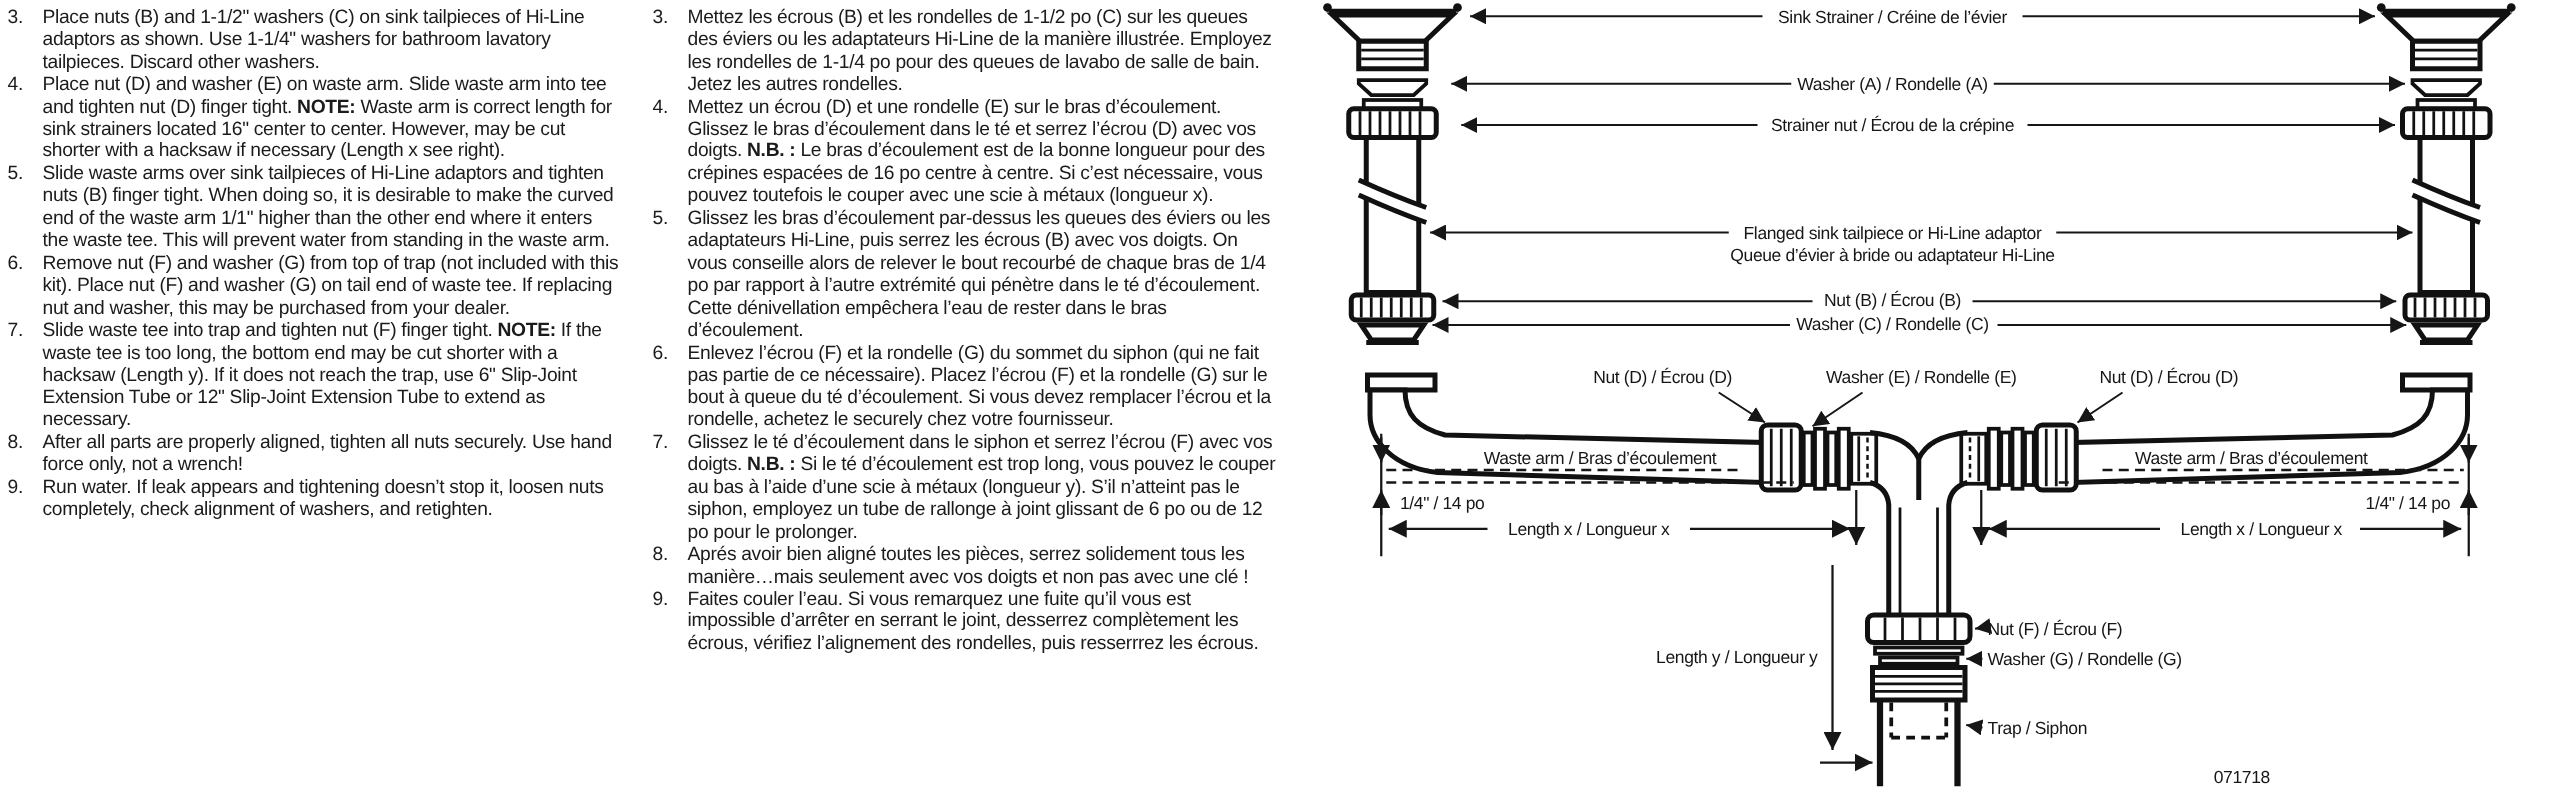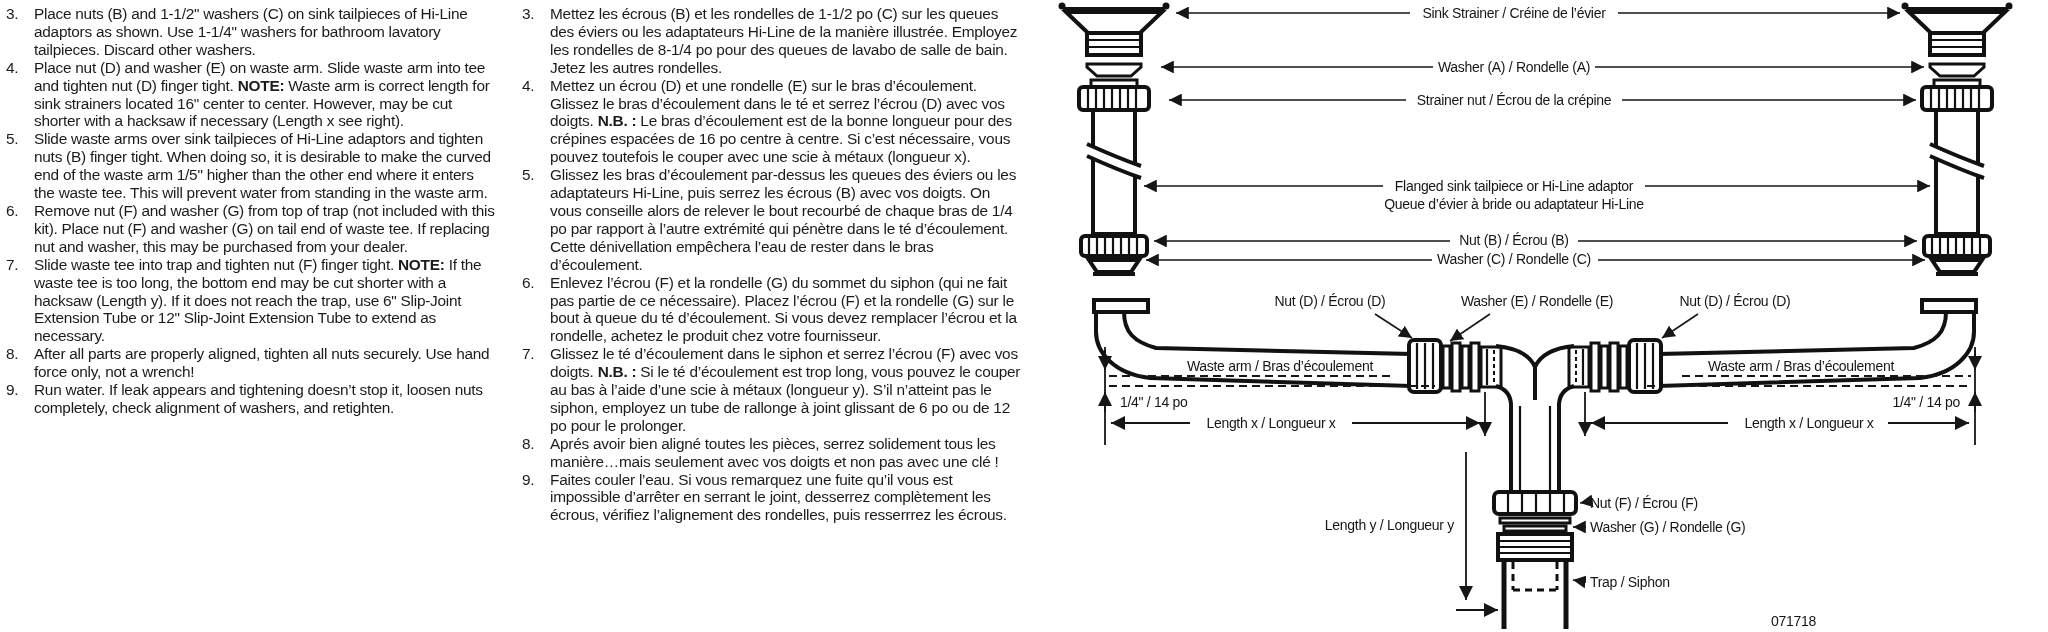--- a/index.html
+++ b/index.html
@@ -30,21 +30,21 @@
       <div class="li">
         <span class="num">3.</span>
         <span class="txt">Place nuts (B) and 1-1/2" washers (C) on sink tailpieces of Hi-Line adaptors as shown. Use 1-1/4" washers for bathroom lavatory tailpieces. Discard other washers.</span>
       </div>
       <div class="li">
         <span class="num">4.</span>
         <span class="txt">Place nut (D) and washer (E) on waste arm. Slide waste arm into tee and tighten nut (D) finger tight. <b>NOTE:</b> Waste arm is correct length for sink strainers located 16" center to center. However, may be cut shorter with a hacksaw if necessary (Length x see right).</span>
       </div>
       <div class="li">
         <span class="num">5.</span>
-        <span class="txt">Slide waste arms over sink tailpieces of Hi-Line adaptors and tighten nuts (B) finger tight. When doing so, it is desirable to make the curved end of the waste arm 1/5" higher than the other end where it enters the waste tee. This will prevent water from standing in the waste arm.</span>
+        <span class="txt">Slide waste arms over sink tailpieces of Hi-Line adaptors and tighten nuts (B) finger tight. When doing so, it is desirable to make the curved end of the waste arm 1/1" higher than the other end where it enters the waste tee. This will prevent water from standing in the waste arm.</span>
       </div>
       <div class="li">
         <span class="num">6.</span>
         <span class="txt">Remove nut (F) and washer (G) from top of trap (not included with this kit). Place nut (F) and washer (G) on tail end of waste tee. If replacing nut and washer, this may be purchased from your dealer.</span>
       </div>
       <div class="li">
         <span class="num">7.</span>
         <span class="txt">Slide waste tee into trap and tighten nut (F) finger tight. <b>NOTE:</b> If the waste tee is too long, the bottom end may be cut shorter with a hacksaw (Length y). If it does not reach the trap, use 6" Slip-Joint Extension Tube or 12" Slip-Joint Extension Tube to extend as necessary.</span>
       </div>
       <div class="li">
@@ -53,33 +53,33 @@
       </div>
       <div class="li">
         <span class="num">9.</span>
         <span class="txt">Run water. If leak appears and tightening doesn’t stop it, loosen nuts completely, check alignment of washers, and retighten.</span>
       </div>
     </div>
 
   <div class="col" style="left:522px;width:500px">
       <div class="li">
         <span class="num">3.</span>
-        <span class="txt">Mettez les écrous (B) et les rondelles de 1-1/2 po (C) sur les queues des éviers ou les adaptateurs Hi-Line de la manière illustrée. Employez les rondelles de 8-1/4 po pour des queues de lavabo de salle de bain. Jetez les autres rondelles.</span>
+        <span class="txt">Mettez les écrous (B) et les rondelles de 1-1/2 po (C) sur les queues des éviers ou les adaptateurs Hi-Line de la manière illustrée. Employez les rondelles de 1-1/4 po pour des queues de lavabo de salle de bain. Jetez les autres rondelles.</span>
       </div>
       <div class="li">
         <span class="num">4.</span>
         <span class="txt">Mettez un écrou (D) et une rondelle (E) sur le bras d’écoulement. Glissez le bras d’écoulement dans le té et serrez l’écrou (D) avec vos doigts. <b>N.B. :</b> Le bras d’écoulement est de la bonne longueur pour des crépines espacées de 16 po centre à centre. Si c’est nécessaire, vous pouvez toutefois le couper avec une scie à métaux (longueur x).</span>
       </div>
       <div class="li">
         <span class="num">5.</span>
         <span class="txt">Glissez les bras d’écoulement par-dessus les queues des éviers ou les adaptateurs Hi-Line, puis serrez les écrous (B) avec vos doigts. On vous conseille alors de relever le bout recourbé de chaque bras de 1/4 po par rapport à l’autre extrémité qui pénètre dans le té d’écoulement. Cette dénivellation empêchera l’eau de rester dans le bras d’écoulement.</span>
       </div>
       <div class="li">
         <span class="num">6.</span>
-        <span class="txt">Enlevez l’écrou (F) et la rondelle (G) du sommet du siphon (qui ne fait pas partie de ce nécessaire). Placez l’écrou (F) et la rondelle (G) sur le bout à queue du té d’écoulement. Si vous devez remplacer l’écrou et la rondelle, achetez le produit chez votre fournisseur.</span>
+        <span class="txt">Enlevez l’écrou (F) et la rondelle (G) du sommet du siphon (qui ne fait pas partie de ce nécessaire). Placez l’écrou (F) et la rondelle (G) sur le bout à queue du té d’écoulement. Si vous devez remplacer l’écrou et la rondelle, achetez le securely chez votre fournisseur.</span>
       </div>
       <div class="li">
         <span class="num">7.</span>
         <span class="txt">Glissez le té d’écoulement dans le siphon et serrez l’écrou (F) avec vos doigts. <b>N.B. :</b> Si le té d’écoulement est trop long, vous pouvez le couper au bas à l’aide d’une scie à métaux (longueur y). S’il n’atteint pas le siphon, employez un tube de rallonge à joint glissant de 6 po ou de 12 po pour le prolonger.</span>
       </div>
       <div class="li">
         <span class="num">8.</span>
         <span class="txt">Aprés avoir bien aligné toutes les pièces, serrez solidement tous les manière…mais seulement avec vos doigts et non pas avec une clé !</span>
       </div>
       <div class="li">

